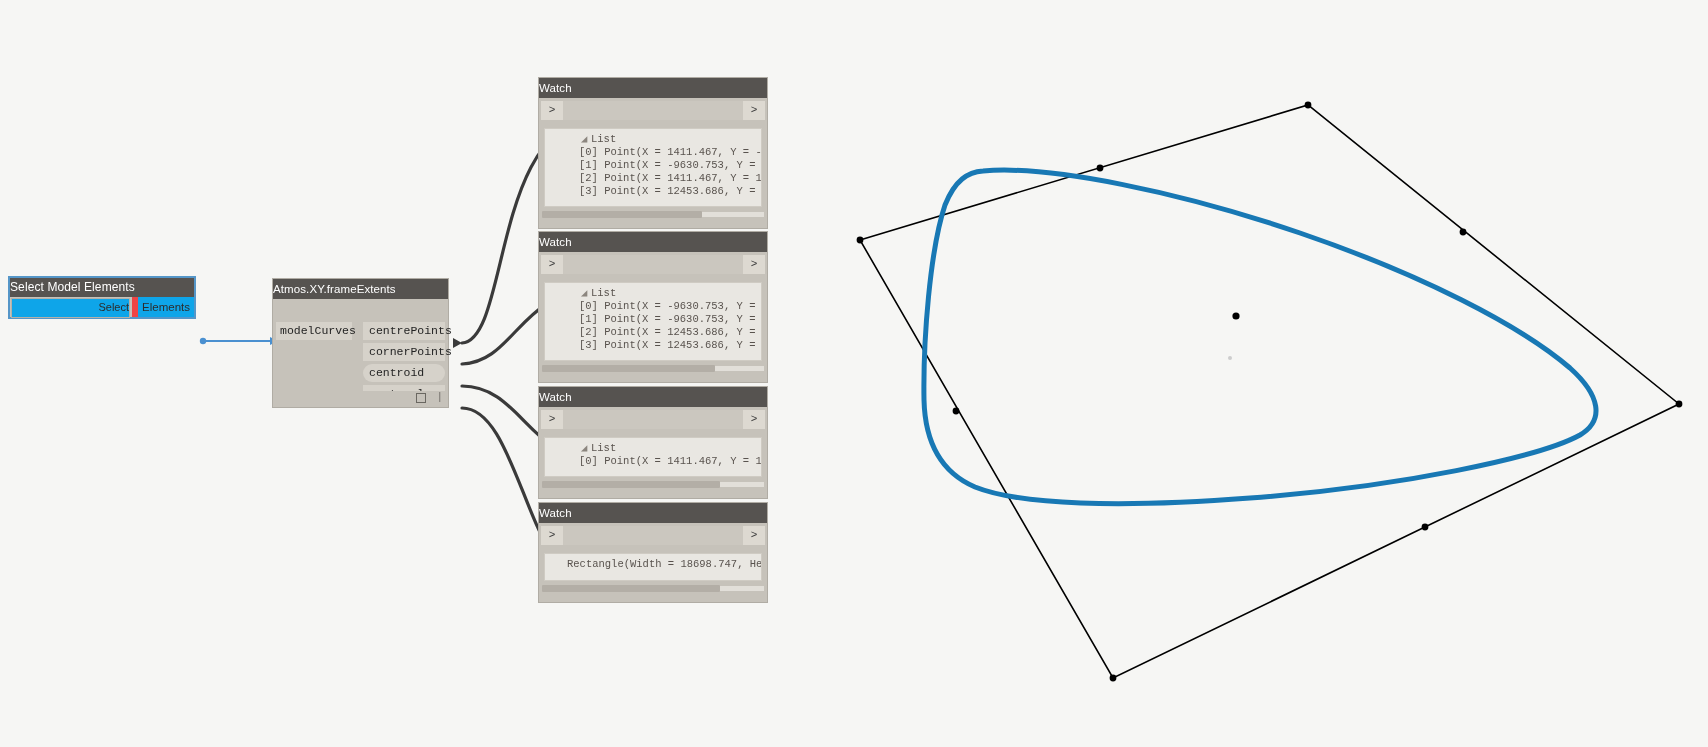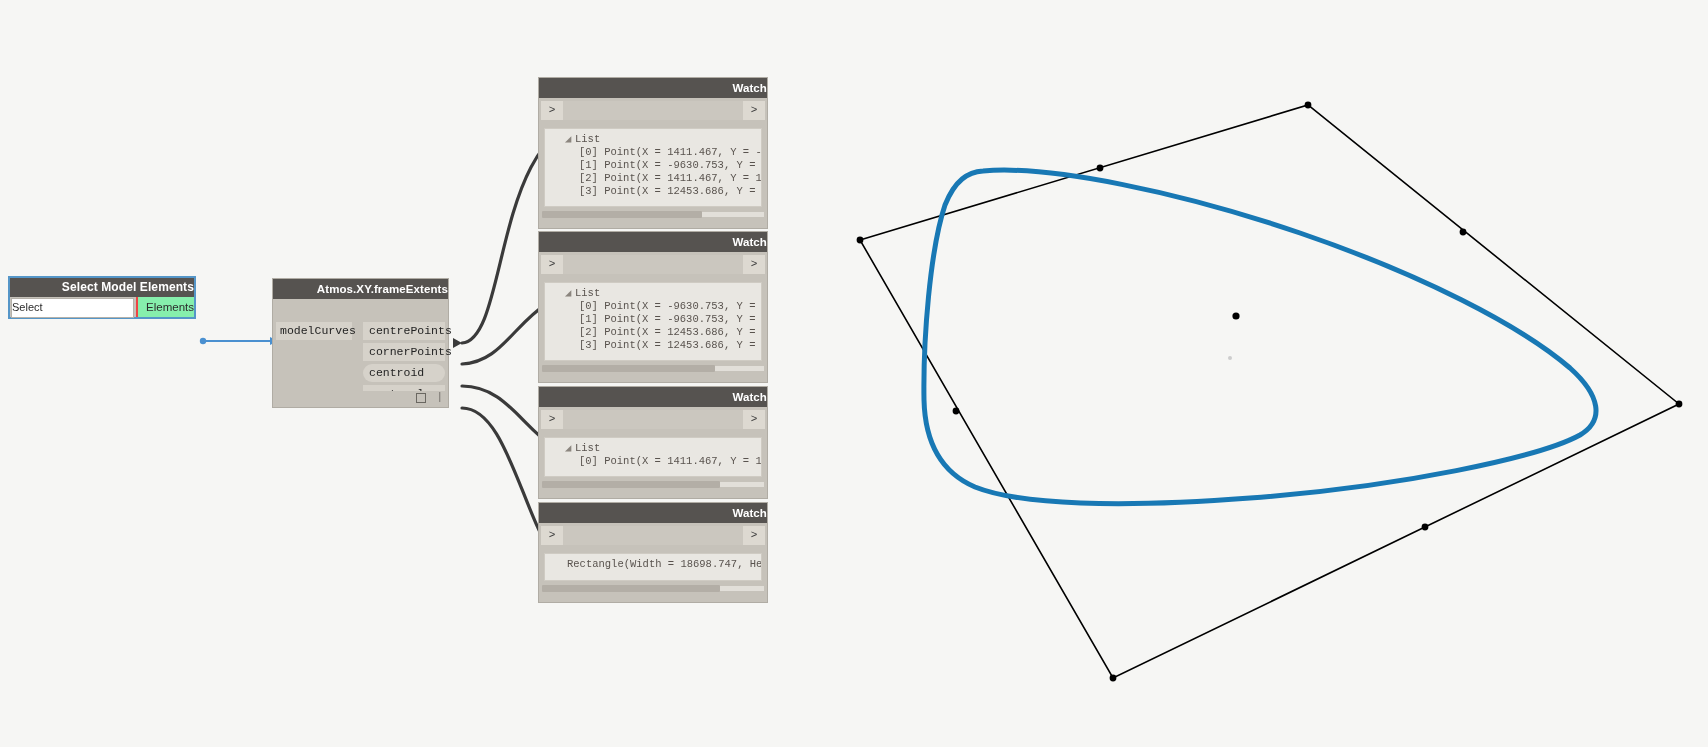--- a/index.html
+++ b/index.html
@@ -26,22 +26,22 @@
   
   .node {
     position: absolute;
     z-index: 5;
     box-sizing: border-box;
   }
   .node-header {
     background: #565350;
     color: #ffffff;
     font-size: 11.5px;
-    font-weight: bold;
-    text-align: right;
+    font-weight: normal;
+    text-align: left;
     line-height: 18px;
     height: 18px;
     letter-spacing: .1px;
     white-space: nowrap;
     overflow: hidden;
   }
 
   
   #select-node {
     left: 8px; top: 276px;
@@ -52,36 +52,36 @@
   #select-node .node-header { height: 19px; line-height: 19px; font-size: 12px; }
   .sme-ports {
     display: flex;
     align-items: stretch;
     background: #c6c2ba;
     height: 20px;
   }
   .sme-button {
     flex: 1 1 auto;
     margin: 1px 2px 1px 1px;
-    background: #ffffff;
+    background: #0ea5e9;
     border: 1px solid #b5b1a9;
     font-size: 11px;
     color: #2c2c2c;
-    text-align: left;
+    text-align: right;
     line-height: 16px;
     height: 18px;
   }
   .sme-outport {
     width: 56px;
-    background: #86efac;
+    background: #0ea5e9;
     font-size: 11.5px;
     color: #2c2c2c;
     line-height: 20px;
-    text-align: right;
-    border-left: 2px solid #ef4444;
+    text-align: center;
+    border-left: 6px solid #ef4444;
   }
   .sme-preview {
     background: #c6c2ba;
     padding: 5px 6px 6px 6px;
     font-size: 11px;
     color: #1b1b1b;
     line-height: 13.5px;
     font-family: "Liberation Sans", sans-serif;
     white-space: pre-wrap;
     word-break: break-word;
@@ -191,21 +191,21 @@
     border: 1px solid #cfcbc3;
     font-family: "Liberation Mono", monospace;
     font-size: 10.5px;
     color: #59534e;
     line-height: 13px;
     padding: 4px 0 0 0;
     overflow: hidden;
     position: relative;
   }
   .watch-row { white-space: pre; padding-left: 8px; }
-  .watch-row.root { padding-left: 20px; }
+  .watch-row.root { padding-left: 8px; margin-left: 28px; }
   .watch-caret {
     display: inline-block;
     width: 10px;
     color: #8b857e;
   }
   .watch-indent { padding-left: 34px; }
   .watch-scroll-wrap {
     height: 9px;
     margin: 3px 3px 3px 3px;
     position: relative;

